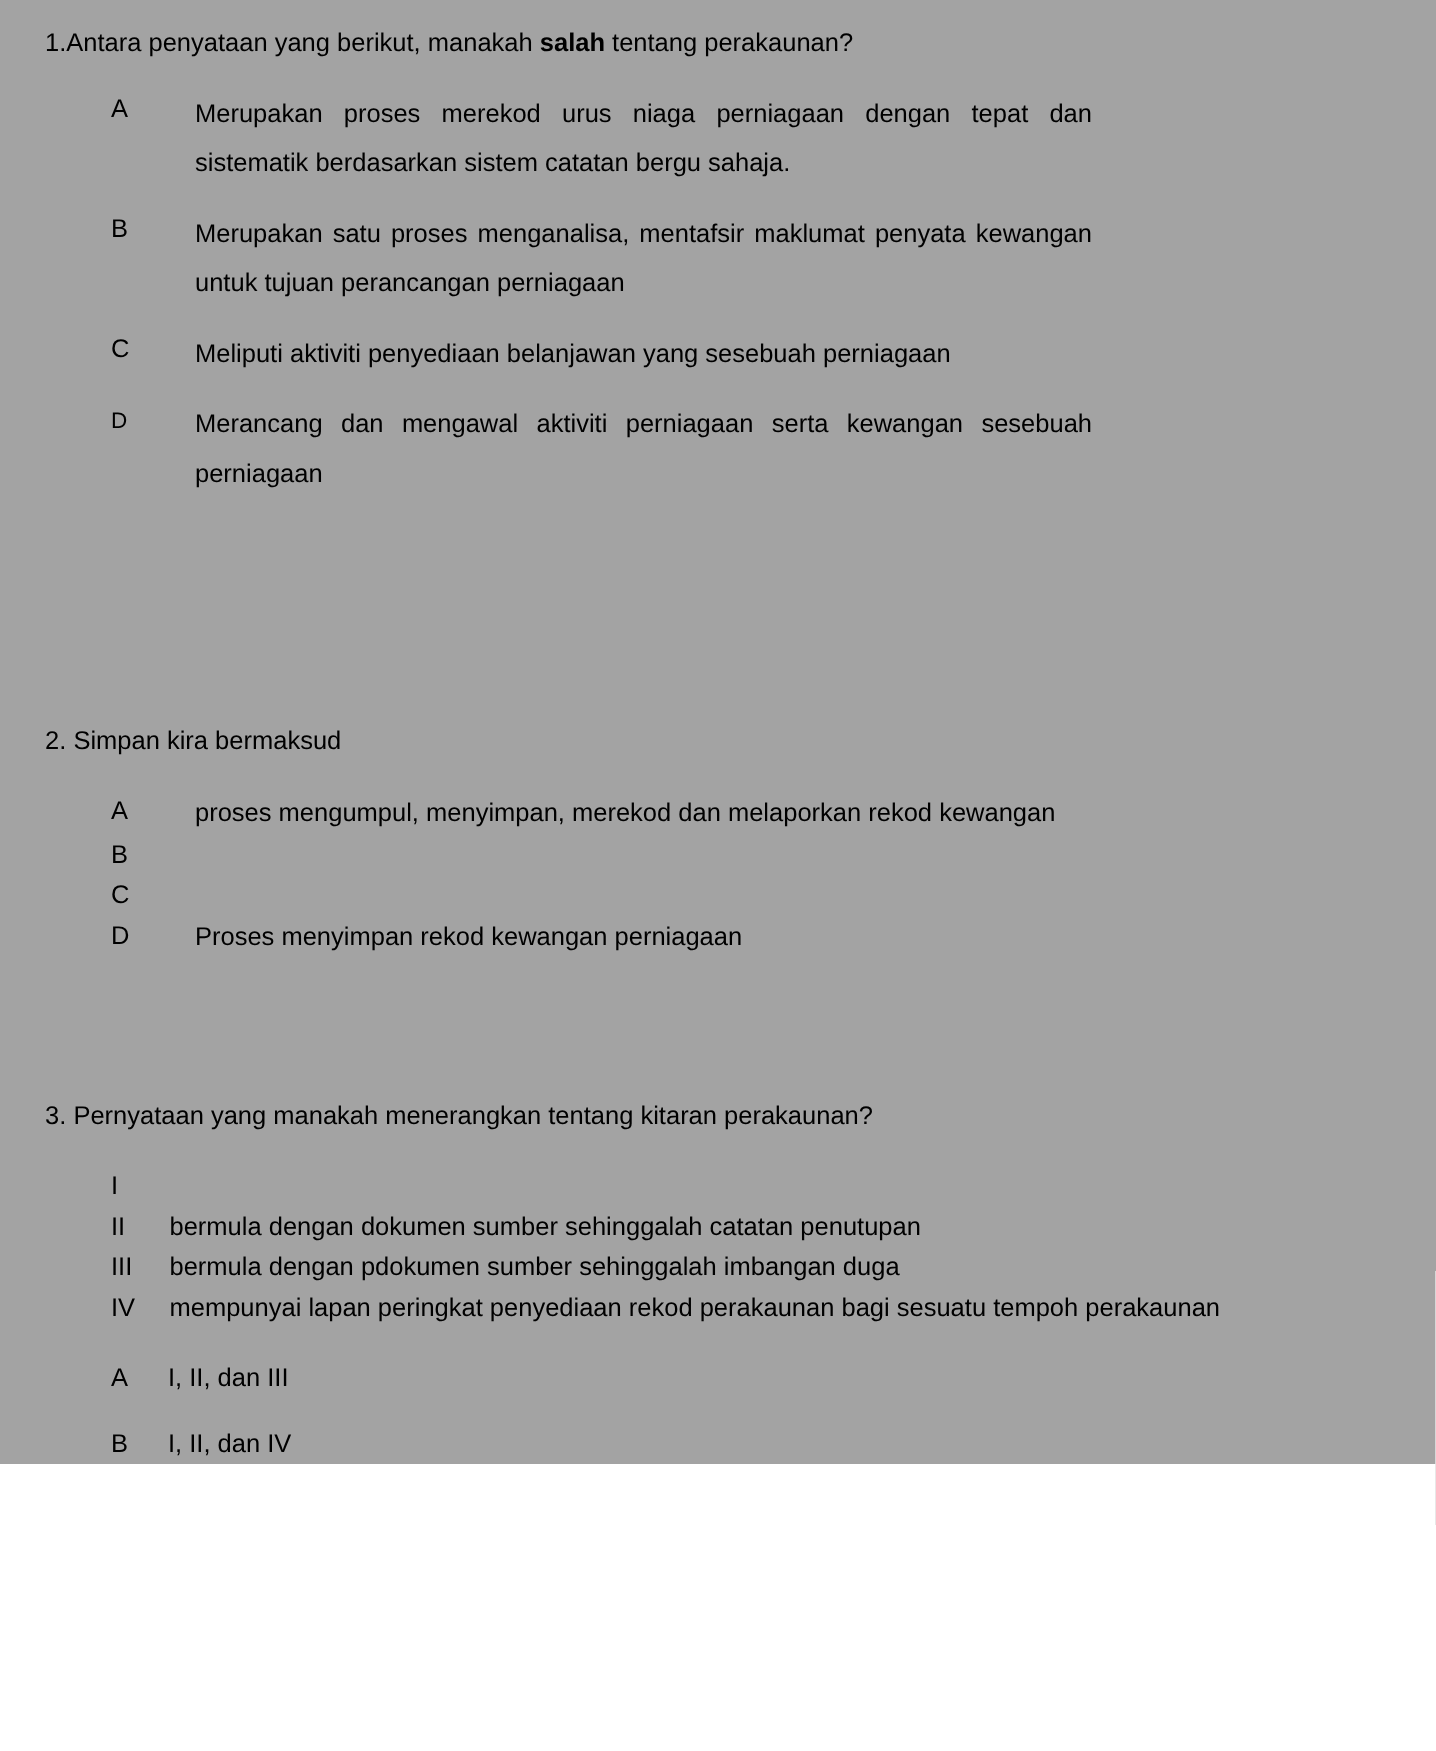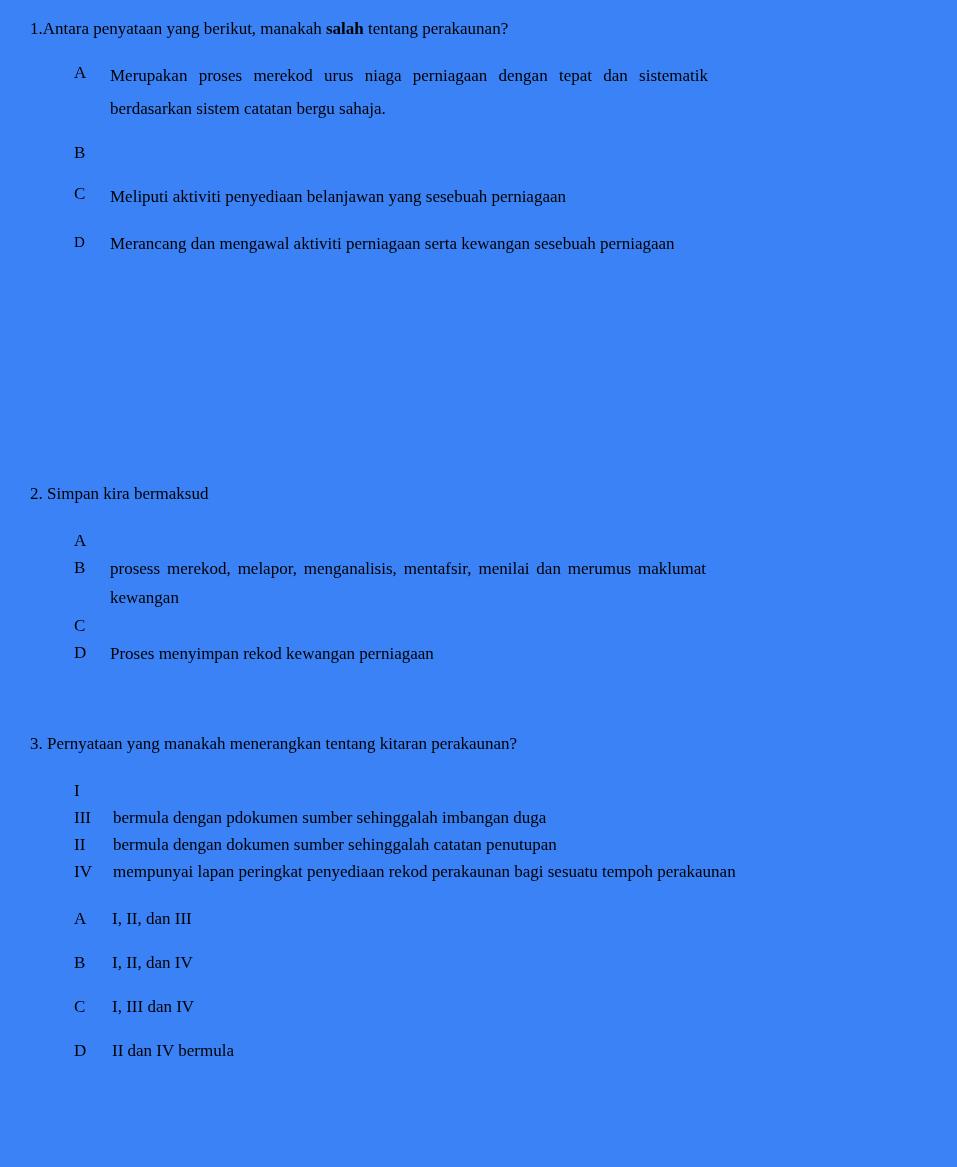--- a/index.html
+++ b/index.html
@@ -10,24 +10,23 @@
   body {
     width: 957px;
     height: 1167px;
     font-family: "Liberation Sans", sans-serif;
     color: #000000;
     -webkit-font-smoothing: antialiased;
   }
   .page {
     position: relative;
     width: 957px;
-    height: 1167px;
+    height: 976px;
     overflow: hidden;
-    background: #3b82f6;
-    font-family: Liberation Serif, serif;
+    background: #a3a3a3;
   }
 
   .question-block {
     position: absolute;
     left: 0;
     width: 957px;
   }
 
   .q-stem {
     font-size: 17px;
@@ -61,20 +60,21 @@
     font-size: 15px;
     line-height: 30px;
   }
   .opt-text {
     flex: 0 0 auto;
     line-height: 27px;
     text-align: justify;
     text-align-last: left;
     -moz-text-align-last: left;
     hyphens: none;
+    margin-left: 20px;
   }
 
   
   #q1 { top: 18px; }
   #q1 .opt-list { margin-top: 19px; }
   #q1 .opt { margin-bottom: 14px; }
   #q1 .opt:last-child { margin-bottom: 0; }
   #q1 .opt-text { width: 598px; line-height: 33px; }
 
   
@@ -139,69 +139,70 @@
   <div class="question-block" id="q1">
     <div class="q-stem"><span>1.</span><span>Antara penyataan yang berikut, manakah </span><b>salah</b><span> tentang perakaunan?</span></div>
 
     <ul class="opt-list">
       <li class="opt">
         <span class="opt-letter">A</span>
         <span class="opt-text">Merupakan proses merekod urus niaga perniagaan dengan tepat dan sistematik berdasarkan sistem catatan bergu sahaja.</span>
       </li>
       <li class="opt">
         <span class="opt-letter">B</span>
+        <span class="opt-text">Merupakan satu proses menganalisa, mentafsir maklumat penyata kewangan untuk tujuan perancangan perniagaan</span>
       </li>
       <li class="opt">
         <span class="opt-letter">C</span>
         <span class="opt-text">Meliputi aktiviti penyediaan belanjawan yang sesebuah perniagaan</span>
       </li>
       <li class="opt">
         <span class="opt-letter shrink">D</span>
         <span class="opt-text">Merancang dan mengawal aktiviti perniagaan serta kewangan sesebuah perniagaan</span>
       </li>
     </ul>
   </div>
 
   <div class="question-block" id="q2">
     <div class="q-stem"><span>2.</span>&nbsp;<span>Simpan kira bermaksud</span></div>
 
     <ul class="opt-list">
       <li class="opt">
         <span class="opt-letter">A</span>
+        <span class="opt-text">proses mengumpul, menyimpan, merekod dan melaporkan rekod kewangan</span>
       </li>
       <li class="opt">
         <span class="opt-letter">B</span>
-        <span class="opt-text">prosess merekod, melapor, menganalisis, mentafsir, menilai dan merumus maklumat kewangan</span>
       </li>
       <li class="opt">
         <span class="opt-letter">C</span>
       </li>
       <li class="opt">
         <span class="opt-letter">D</span>
         <span class="opt-text">Proses menyimpan rekod kewangan perniagaan</span>
       </li>
     </ul>
   </div>
 
   <div class="question-block" id="q3">
     <div class="q-stem"><span>3.</span>&nbsp;<span>Pernyataan yang manakah menerangkan tentang kitaran perakaunan?</span></div>
 
     <ul class="stmt-list">
       <li class="stmt">
         <span class="stmt-num">I</span>
       </li>
       <li class="stmt">
+        <span class="stmt-num">II</span>
+        <span class="stmt-text">bermula dengan dokumen sumber sehinggalah catatan penutupan</span>
+      </li>
+      <li class="stmt">
         <span class="stmt-num">III</span>
         <span class="stmt-text">bermula dengan pdokumen sumber sehinggalah imbangan duga</span>
       </li>
       <li class="stmt">
-        <span class="stmt-num">II</span>
-        <span class="stmt-text">bermula dengan dokumen sumber sehinggalah catatan penutupan</span>
-      </li>
-      <li class="stmt">
         <span class="stmt-num">IV</span>
         <span class="stmt-text">mempunyai lapan peringkat penyediaan rekod perakaunan bagi sesuatu tempoh perakaunan</span>
       </li>
     </ul>
 
     <ul class="ans-list">
       <li class="ans">
         <span class="ans-letter">A</span>
         <span class="ans-text">I, II, dan III</span>
       </li>

